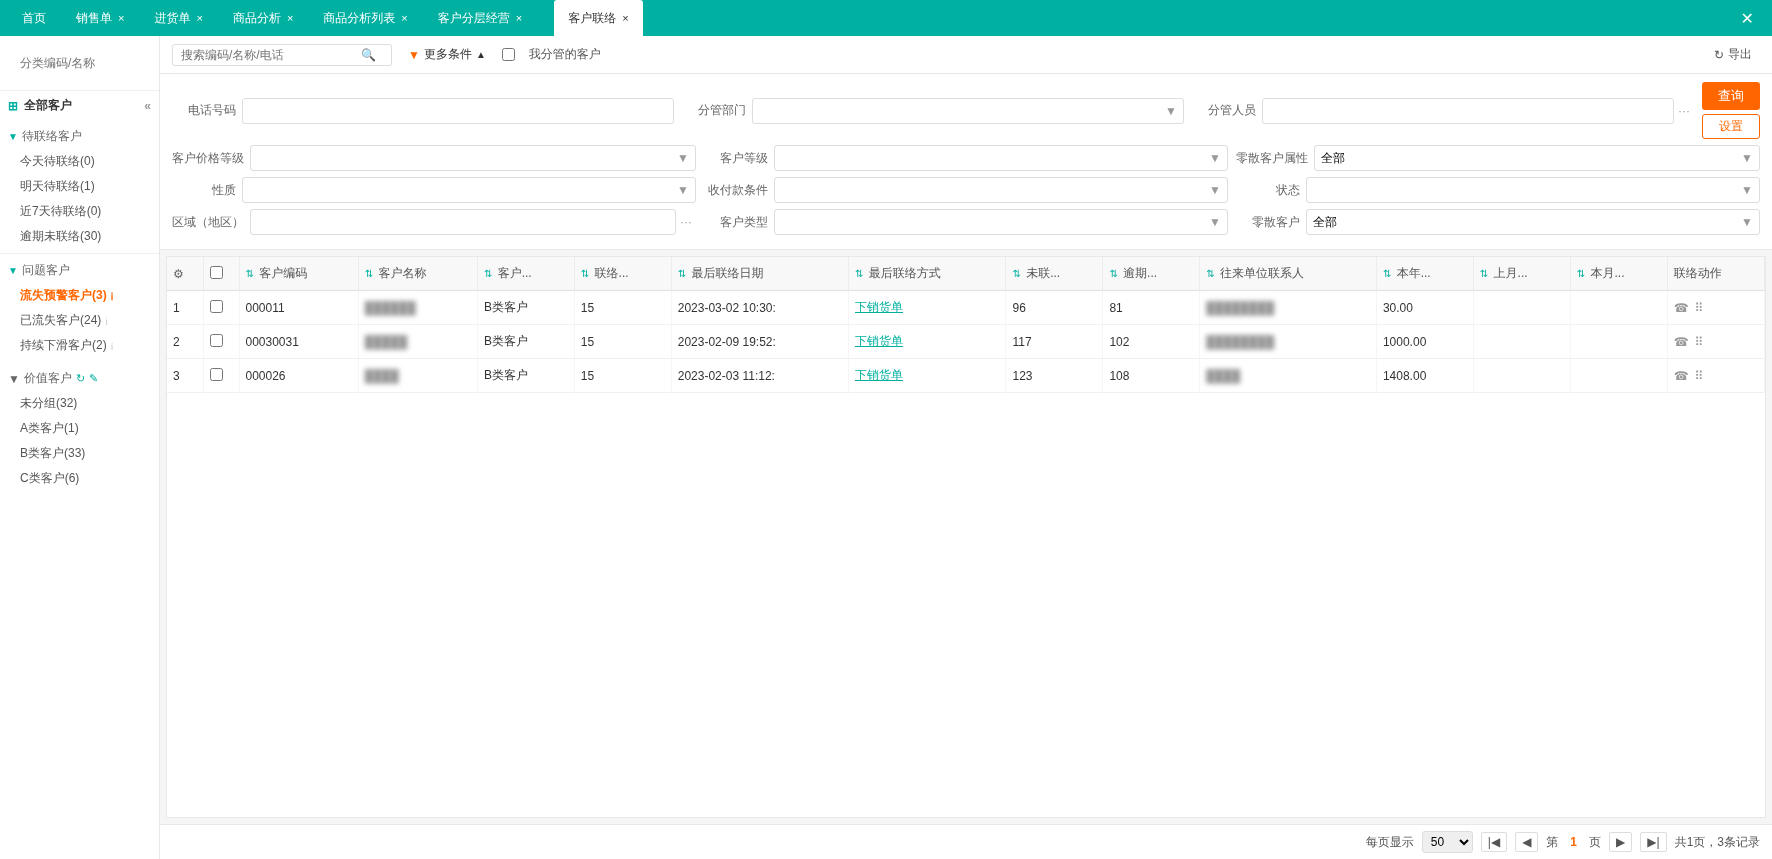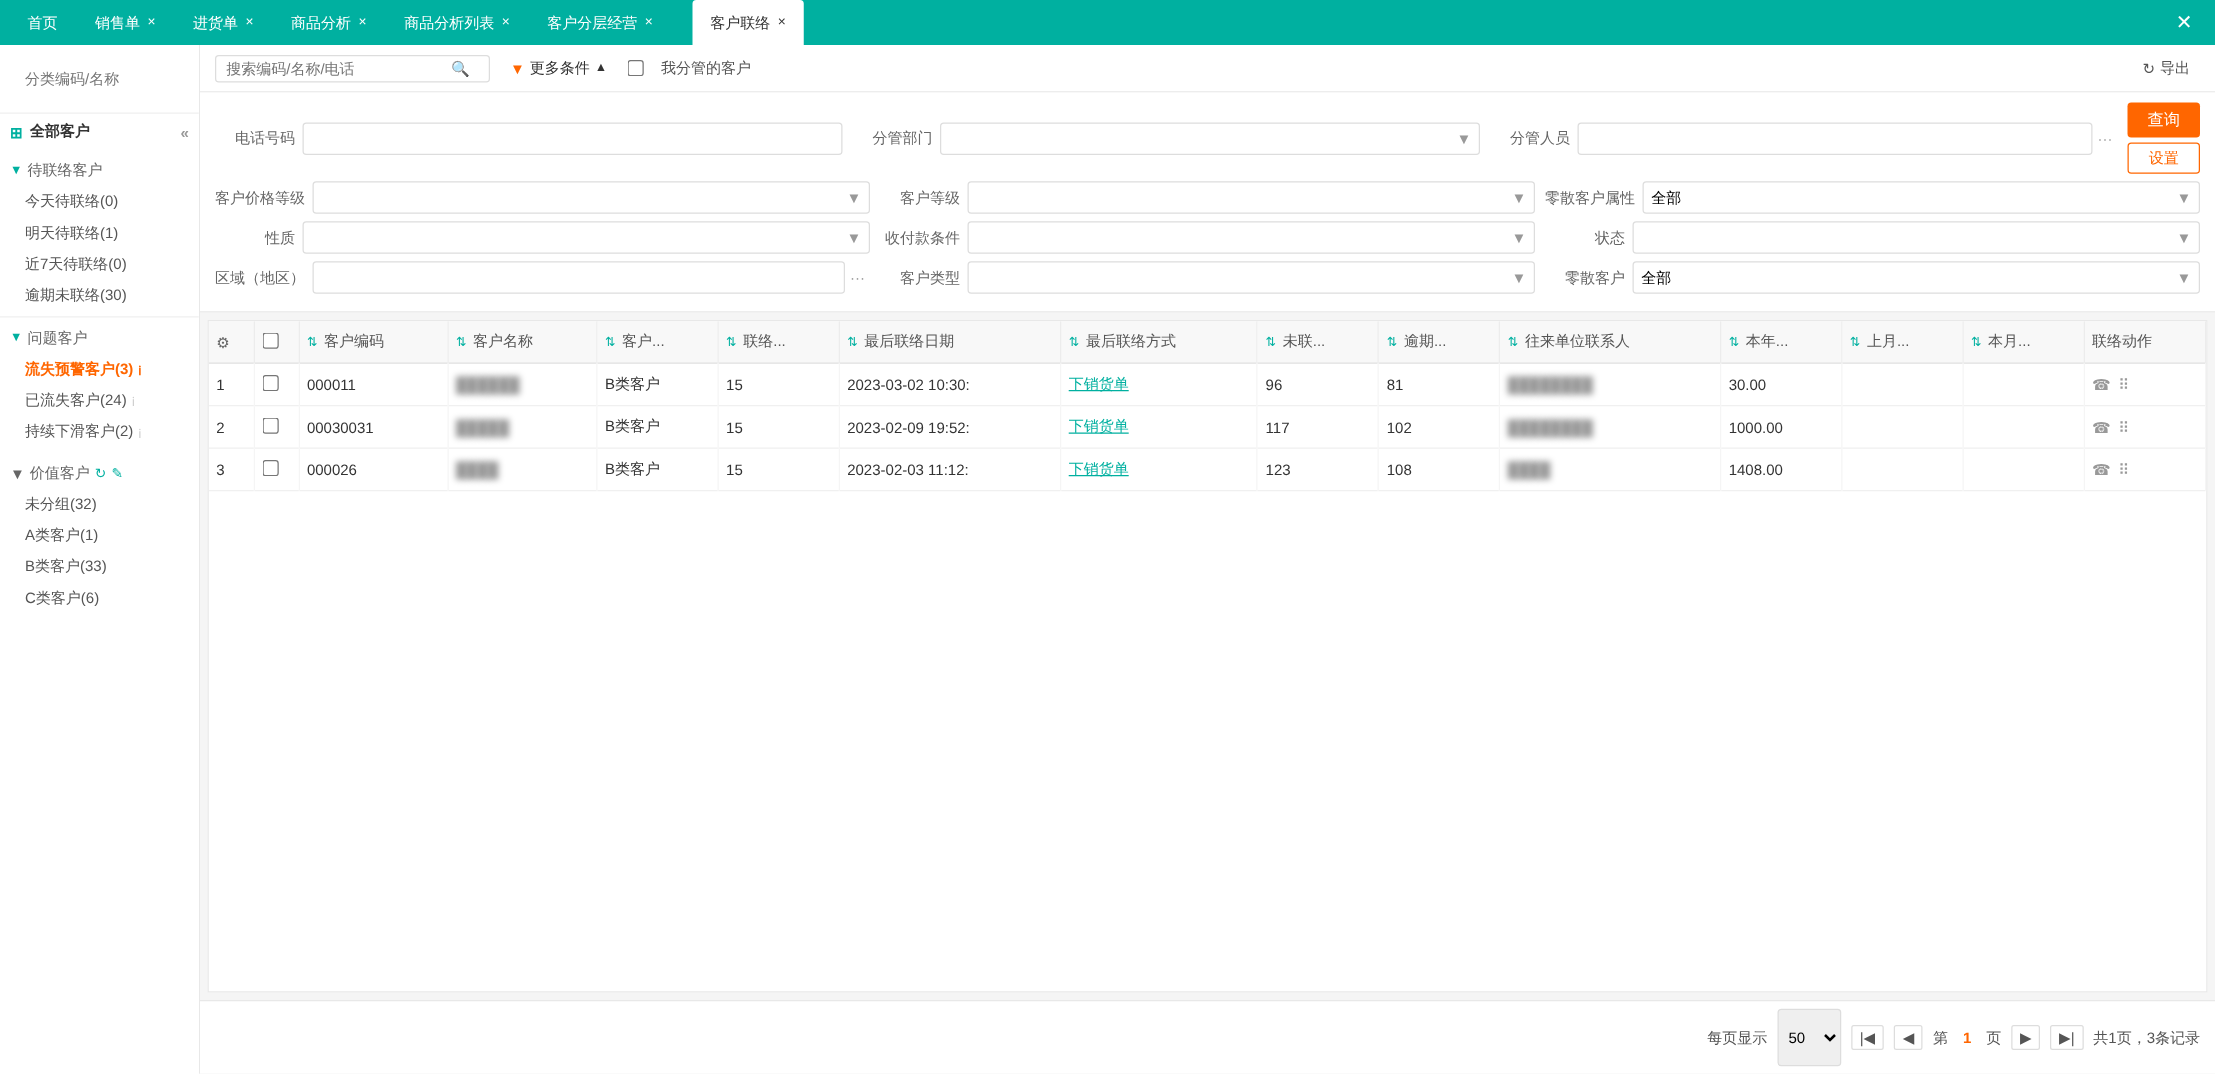--- a/index.html
+++ b/index.html
@@ -306,21 +306,21 @@
       display: flex;
       align-items: center;
       justify-content: flex-end;
       gap: 8px;
       font-size: 12px;
       color: #555;
     }
     .pagination select {
       border: 1px solid #ddd;
       border-radius: 3px;
-      padding: 14px 4px;
+      padding: 2px 4px;
       font-size: 12px;
     }
     .pagination .page-btn {
       border: 1px solid #ddd;
       background: #fff;
       padding: 2px 6px;
       cursor: pointer;
       border-radius: 2px;
       color: #555;
     }

